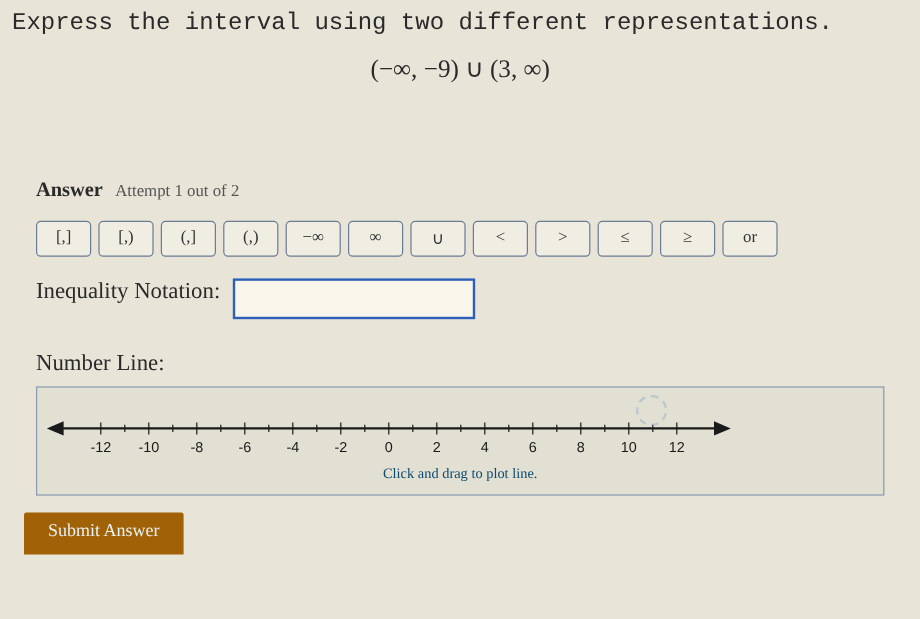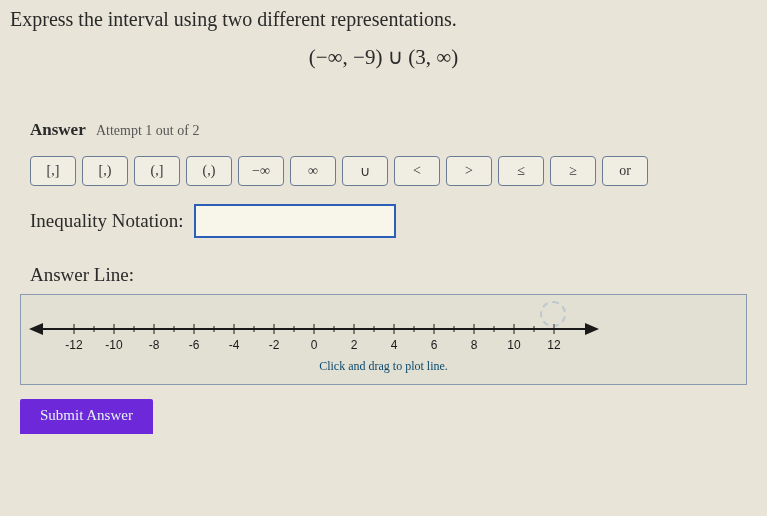--- a/index.html
+++ b/index.html
@@ -8,35 +8,37 @@
     font-family: Georgia, 'Times New Roman', serif;
     background: #e8e4d8;
     width: 767px;
     height: 516px;
     overflow: hidden;
     color: #2a2a2a;
   }
   .question {
     padding: 8px 10px 0 10px;
     font-size: 20px;
+    font-family: Liberation Mono, monospace;
   }
   .expr {
     text-align: center;
     font-size: 21px;
     margin-top: 14px;
     font-family: 'Times New Roman', serif;
   }
   .panel {
     margin: 40px 20px 0 20px;
     padding-top: 10px;
   }
   .answer-head {
     font-size: 17px;
     margin-bottom: 16px;
     padding-left: 10px;
+    margin-top: 28px;
   }
   .answer-head .attempt {
     font-weight: normal;
     color: #555;
     font-size: 14px;
     margin-left: 6px;
   }
   .sym-row {
     display: flex;
     gap: 6px;
@@ -53,21 +55,20 @@
     align-items: center;
     justify-content: center;
     font-size: 14px;
     color: #333;
     cursor: pointer;
     padding: 0 6px;
     font-family: 'Times New Roman', serif;
   }
   .ineq-row {
     display: flex;
-    align-items: center;
     gap: 10px;
     padding-left: 10px;
     margin-bottom: 26px;
   }
   .ineq-label {
     font-size: 19px;
   }
   .ineq-input {
     width: 190px;
     height: 30px;
@@ -76,21 +77,21 @@
     outline: none;
     font-size: 16px;
     padding: 0 4px;
   }
   .nl-label {
     font-size: 19px;
     padding-left: 10px;
     margin-bottom: 8px;
   }
   .nl-box {
-    margin: 0 0;
+    margin: 0 10px;
     border: 1px solid #8a9ab0;
     background: #e2dfd3;
     padding: 22px 8px 10px 8px;
     position: relative;
   }
   .nl-svg {
     display: block;
   }
   .nl-hint {
     text-align: center;
@@ -103,21 +104,21 @@
     right: 180px;
     top: 6px;
     width: 22px;
     height: 22px;
     border: 2px dashed #7aa0c6;
     border-radius: 50%;
     opacity: 0.35;
   }
   .submit {
     margin: 14px 0 0 20px;
-    background: #6d28d9;
+    background: #a16207;
     color: #e6f2f5;
     border: none;
     padding: 8px 20px 10px 20px;
     font-size: 15px;
     font-family: Georgia, serif;
     border-radius: 2px 2px 0 0;
     cursor: pointer;
   }
 </style>
 </head>
@@ -148,21 +149,21 @@
     <div class="sym-btn">≤</div>
     <div class="sym-btn">≥</div>
     <div class="sym-btn">or</div>
   </div>
 
   <div class="ineq-row">
     <span class="ineq-label">Inequality Notation:</span>
     <input class="ineq-input" type="text" value="" style="">
   </div>
 
-  <div class="nl-label">Answer Line:</div>
+  <div class="nl-label">Number Line:</div>
 
   <div class="nl-box">
     <div class="nl-ghost"></div>
     <svg class="nl-svg" width="570" height="40" viewBox="0 0 570 40">
       <line x1="6" y1="12" x2="564" y2="12" stroke="#1a1a1a" stroke-width="2"></line>
       <polygon points="0,12 14,6 14,18" fill="#1a1a1a"></polygon>
       <polygon points="570,12 556,6 556,18" fill="#1a1a1a"></polygon>
       <g stroke="#1a1a1a" stroke-width="1">
         <line x1="45" y1="7" x2="45" y2="17"></line>
           <line x1="65" y1="9" x2="65" y2="15"></line>

